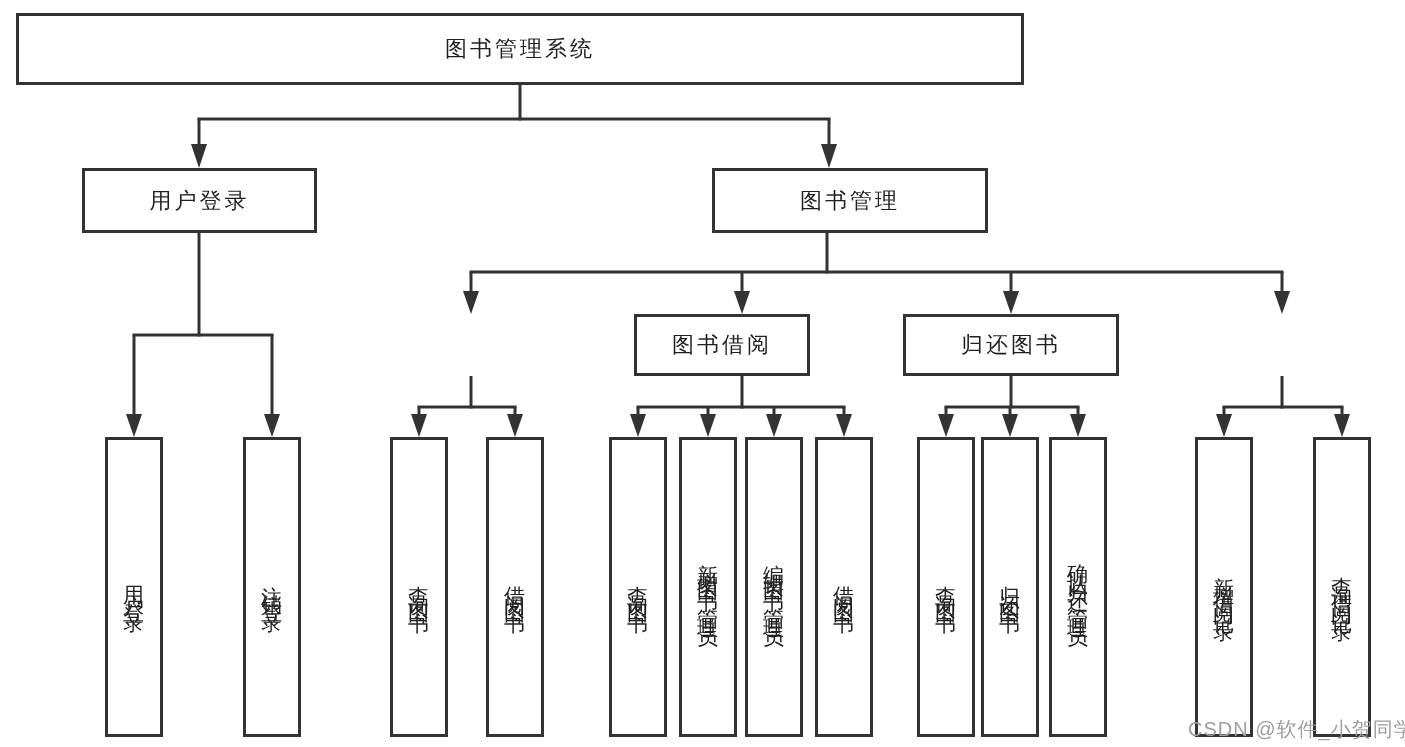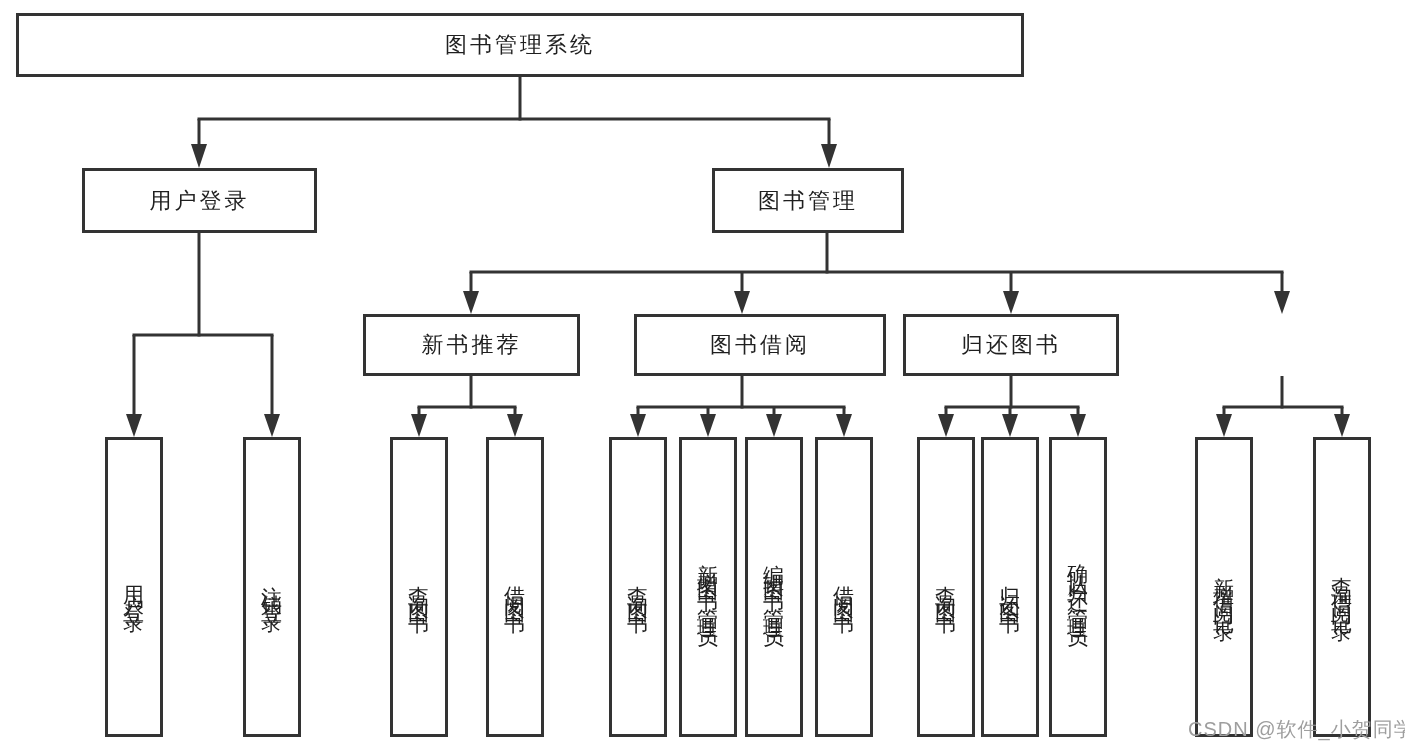--- a/index.html
+++ b/index.html
@@ -120,35 +120,32 @@
       <polygon points="766,414 782,414 774,437"></polygon>
       <polygon points="836,414 852,414 844,437"></polygon>
       <polygon points="938,414 954,414 946,437"></polygon>
       <polygon points="1002,414 1018,414 1010,437"></polygon>
       <polygon points="1070,414 1086,414 1078,437"></polygon>
       <polygon points="1216,414 1232,414 1224,437"></polygon>
       <polygon points="1334,414 1350,414 1342,437"></polygon>
     </g>
   </svg>
 
-  <div class="node h" style="left:16px; top:13px; width:1008px; height:64px;">
+  <div class="node h" style="left:16px; top:13px; width:1008px; height:72px;">
     <span>图书管理系统</span>
   </div>
 
   <div class="node h" style="left:82px; top:168px; width:235px; height:65px;">
     <span>用户登录</span>
   </div>
-  <div class="node h" style="left:712px; top:168px; width:192px; height:65px;">
+  <div class="node h" style="left:712px; top:168px; width:276px; height:65px;">
     <span>图书管理</span>
   </div>
 
-  <div class="node h" style="left:363px; top:314px; width:217px; height:62px;">
-    <span>新书推荐</span>
-  </div>
-  <div class="node h" style="left:634px; top:314px; width:252px; height:62px;">
+  <div class="node h" style="left:634px; top:314px; width:176px; height:62px;">
     <span>图书借阅</span>
   </div>
   <div class="node h" style="left:903px; top:314px; width:216px; height:62px;">
     <span>归还图书</span>
   </div>
 
   <div class="node v" style="left:105px; top:437px; width:58px; height:300px;">
     <span>用户登录</span>
   </div>
   <div class="node v" style="left:243px; top:437px; width:58px; height:300px;">

